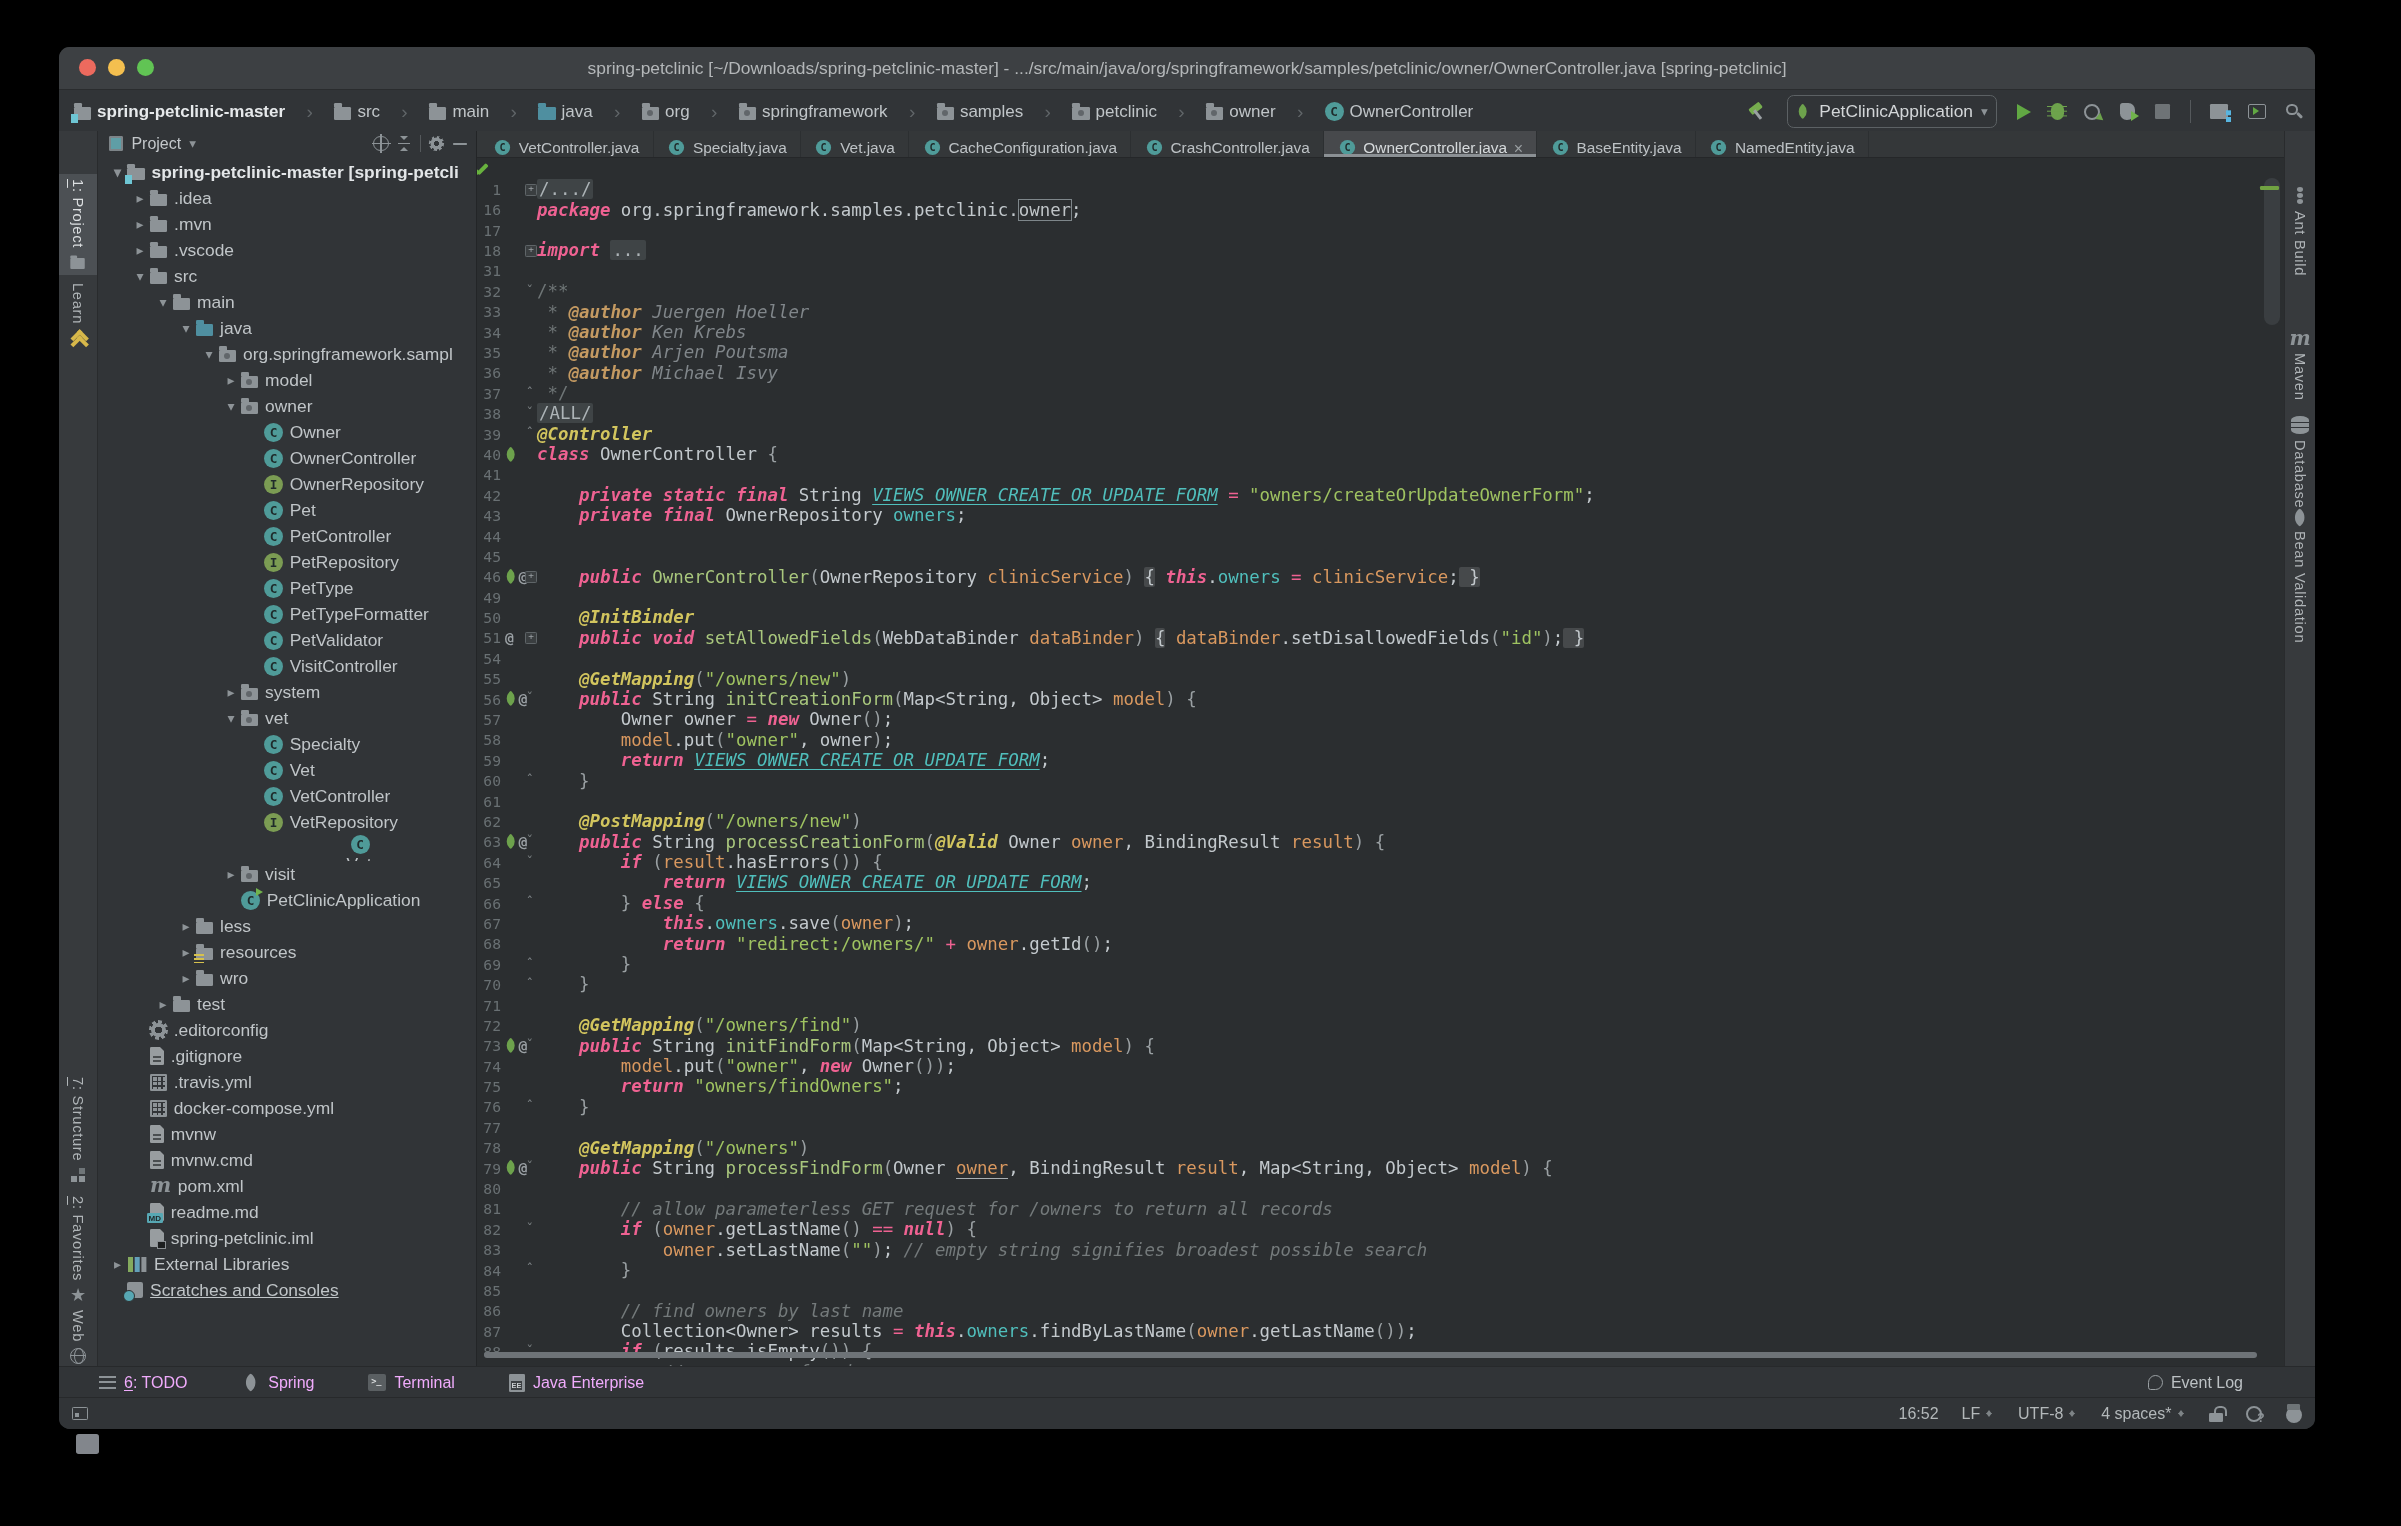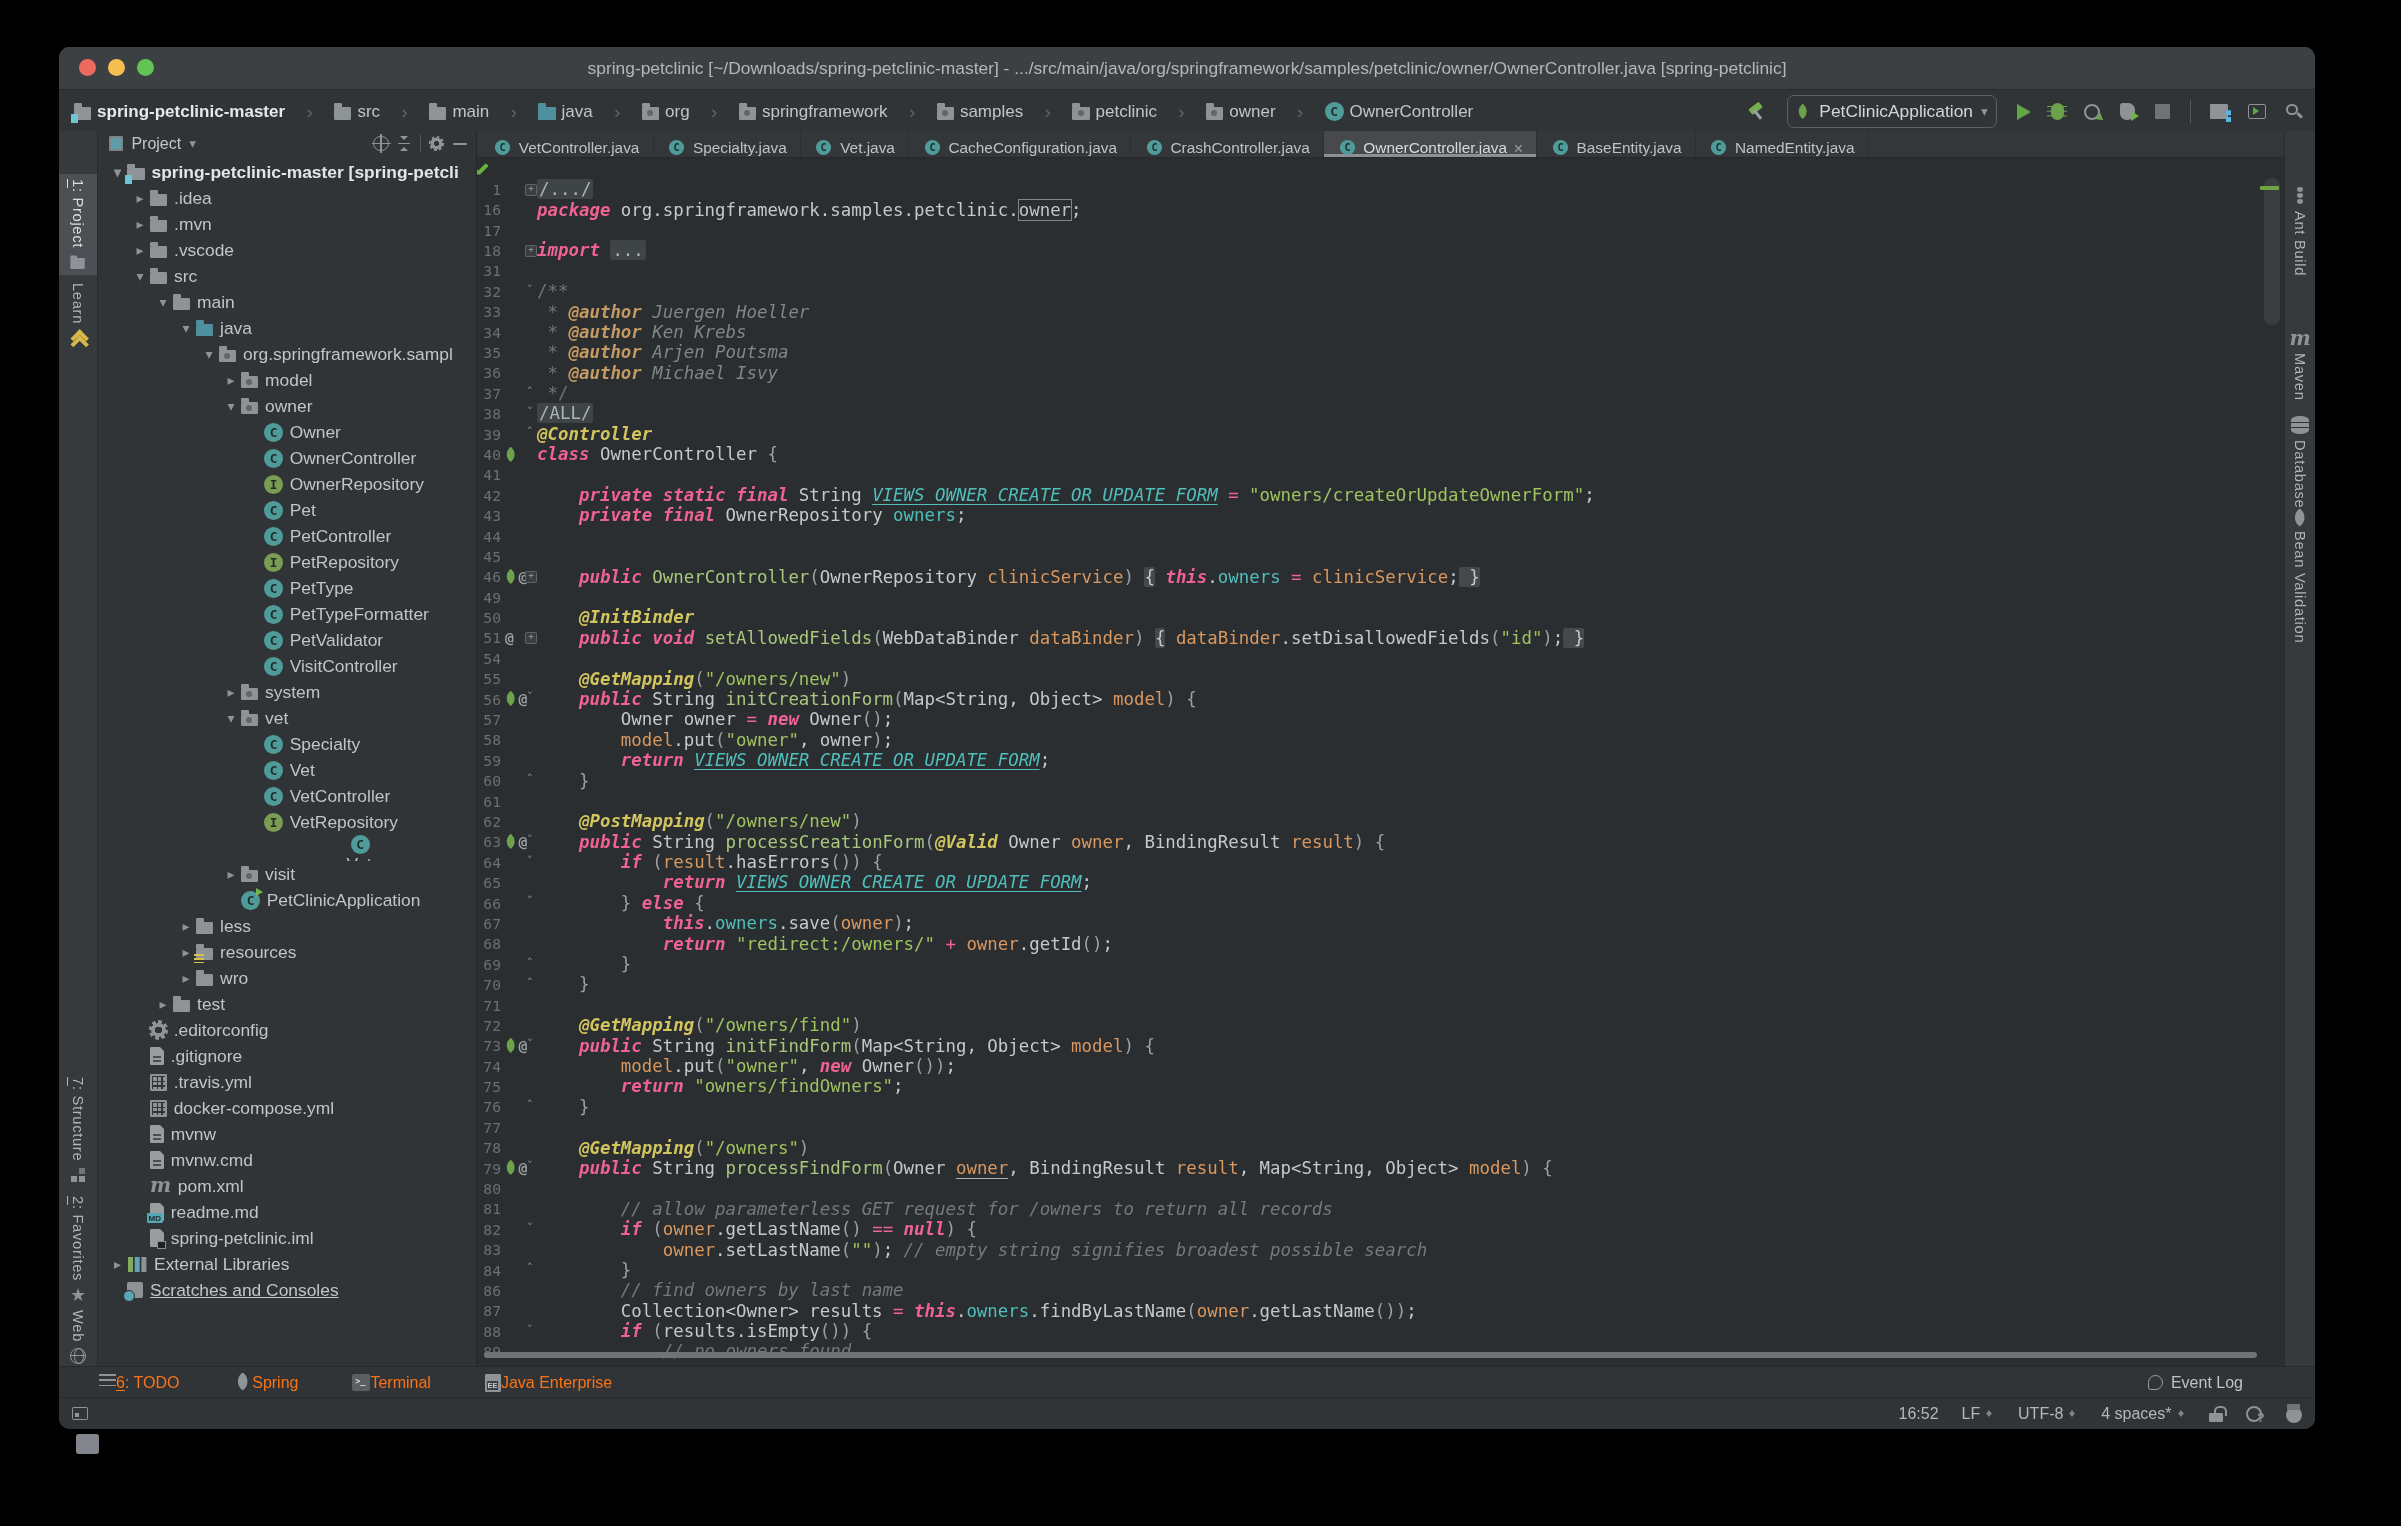--- a/index.html
+++ b/index.html
@@ -70,21 +70,21 @@
   .chip{background:#46494b;border-radius:2px;color:#c3c9cd;}
   .box{outline:1.3px solid #7e868a;outline-offset:0px;}
   .echeck{position:absolute;right:6.7px;top:1.3px;}
   .emark{position:absolute;right:5.4px;top:28px;width:19px;height:4.7px;background:#71a342;border-radius:1.3px;z-index:2;}
   .vthumb{position:absolute;right:4px;top:20px;width:16px;height:147px;background:#3a3e41;border-radius:8px;}
   .hthumb{position:absolute;left:6.7px;right:27px;bottom:9.4px;height:6px;background:#6e7377;border-radius:3.4px;}
   
   .bbar{position:absolute;left:0;right:0;height:31px;background:#313437;display:flex;align-items:center;}
   .bbar.tools{bottom:31px;border-top:0.7px solid #27292b;padding:0 40px;gap:54px;}
   .bbar.status{bottom:0;border-top:0.7px solid #27292b;font-size:16px;color:#b3b8ba;padding:0 13.4px;}
-  .bitem{display:flex;gap:0;font-size:16px;color:#f97316;}
+  .bitem{display:flex;align-items:center;gap:8px;font-size:16px;color:#f0abfc;}
   .eventlog{margin-left:auto;display:flex;align-items:center;gap:8px;margin-right:32px;font-size:16px;color:#bcc1c4;}
   .stright{margin-left:auto;display:flex;align-items:center;gap:23px;}
   .stitem{display:flex;align-items:center;gap:5.4px;}
   u{text-decoration:underline;text-underline-offset:2px;}
   .artifact{position:absolute;left:76px;top:1434px;width:23px;height:20px;background:#90959b;border-radius:2.7px;opacity:.9;}
   
   .i{display:inline-block;position:relative;flex:none;box-sizing:border-box;}
   .i-folder{width:17.4px;height:12.7px;background:#8d9397;border-radius:1.3px;margin-top:3.4px;color:#8d9397;}
   .i-folder::before{content:"";position:absolute;top:-3.4px;left:0;width:8px;height:3.4px;background:inherit;border-radius:1.3px 1.3px 0 0;}
   .i-folder.c-java{background:#4f8fa0;}
@@ -847,20 +847,25 @@
             <span class="ln">83</span>
             <span class="gic"></span>
             <span class="fm"></span>
             <pre class="ct"><span class="pl">            </span><span class="pr">owner</span><span class="pl">.setLastName</span><span class="br">(</span><span class="st">""</span><span class="br">)</span><span class="pl">; </span><span class="cm">// empty string signifies broadest possible search</span></pre>
           </div><div class="cl">
             <span class="ln">84</span>
             <span class="gic"></span>
             <span class="fm">ˆ</span>
             <pre class="ct"><span class="pl">        </span><span class="brc">}</span></pre>
           </div><div class="cl">
+            <span class="ln">85</span>
+            <span class="gic"></span>
+            <span class="fm"></span>
+            <pre class="ct"></pre>
+          </div><div class="cl">
             <span class="ln">86</span>
             <span class="gic"></span>
             <span class="fm"></span>
             <pre class="ct"><span class="pl">        </span><span class="cm">// find owners by last name</span></pre>
           </div><div class="cl">
             <span class="ln">87</span>
             <span class="gic"></span>
             <span class="fm"></span>
             <pre class="ct"><span class="pl">        Collection&lt;Owner&gt; results </span><span class="op">= </span><span class="kw">this</span><span class="pl">.</span><span class="fl">owners</span><span class="pl">.findByLastName</span><span class="br">(</span><span class="pr">owner</span><span class="pl">.getLastName</span><span class="br">()</span><span class="br">)</span><span class="pl">;</span></pre>
           </div><div class="cl">

